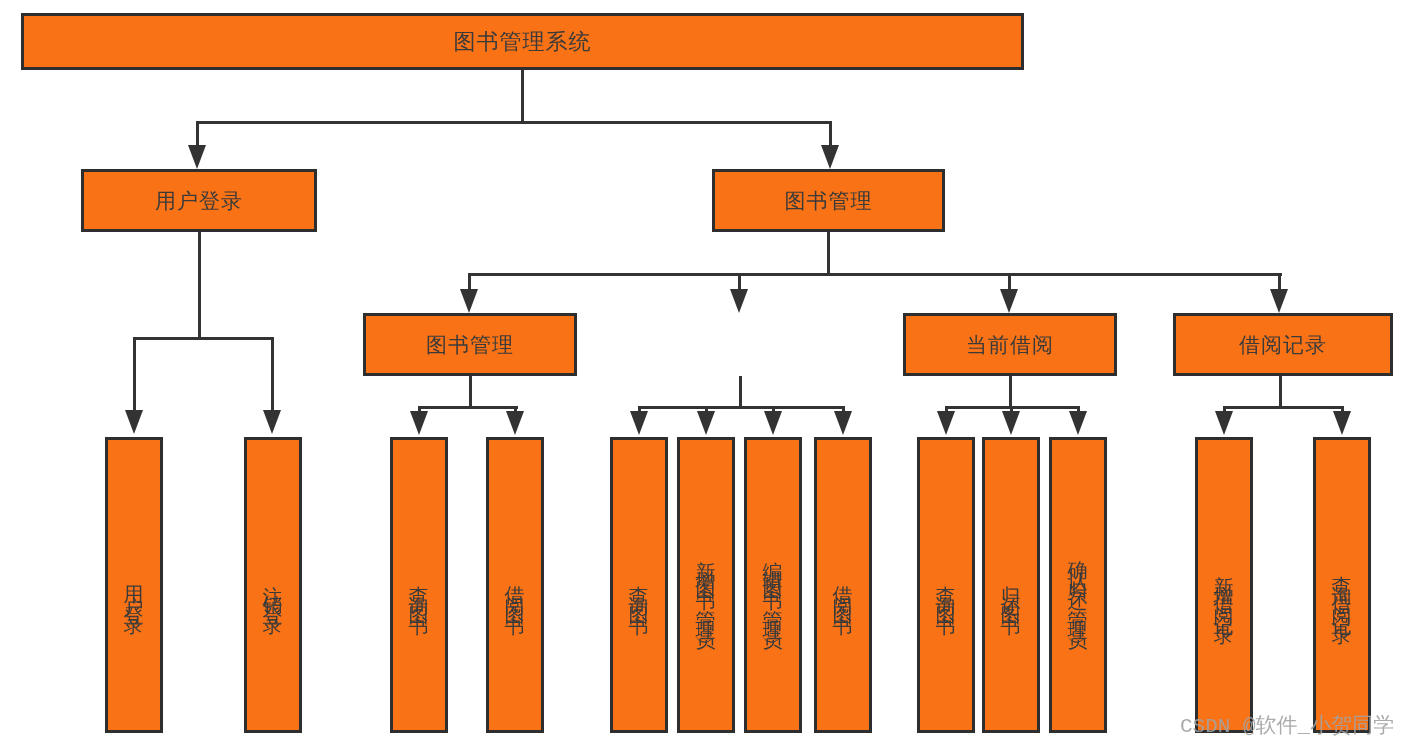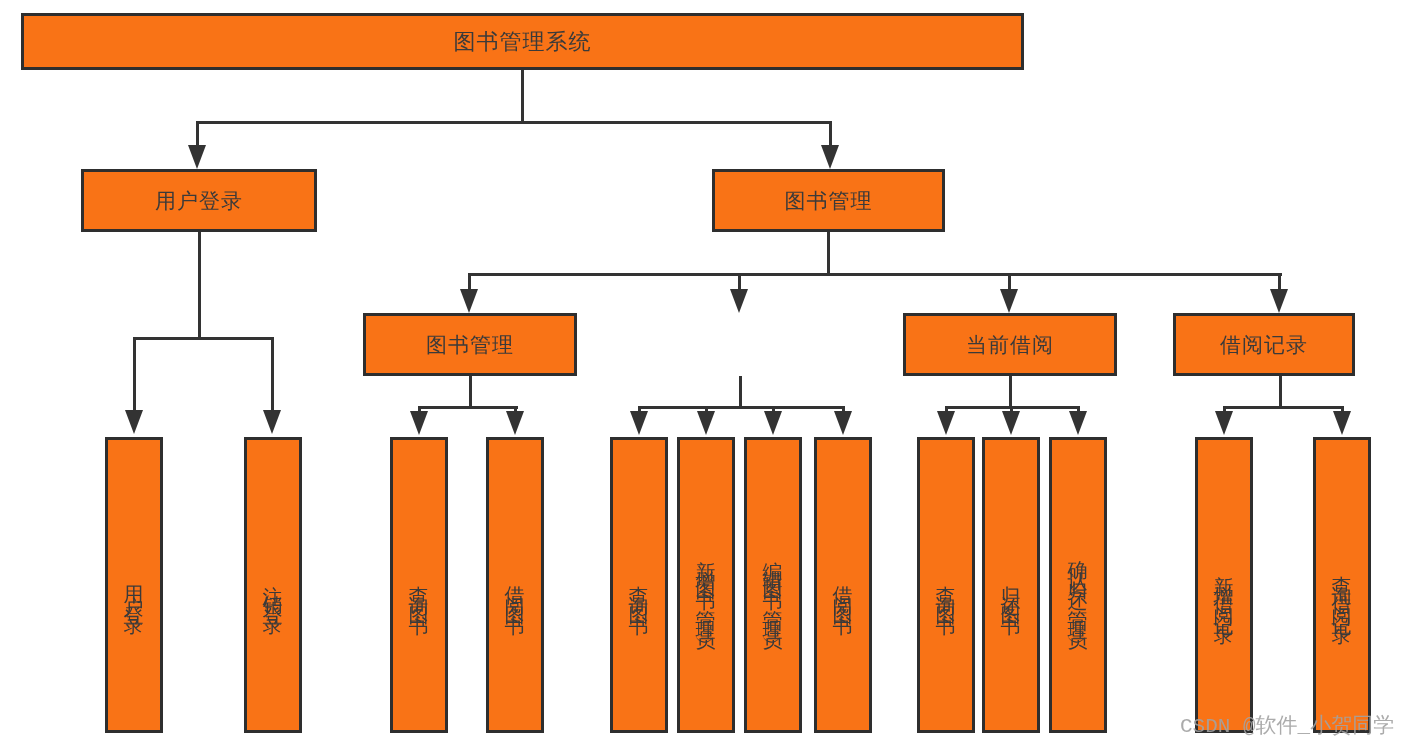--- a/index.html
+++ b/index.html
@@ -86,21 +86,21 @@
   <div class="arrow" style="left:460px; top:289px;"></div>
   <div class="vline" style="left:738px; top:273px; height:17px;"></div>
   <div class="arrow" style="left:730px; top:289px;"></div>
   <div class="vline" style="left:1008px; top:273px; height:17px;"></div>
   <div class="arrow" style="left:1000px; top:289px;"></div>
   <div class="vline" style="left:1278px; top:273px; height:17px;"></div>
   <div class="arrow" style="left:1270px; top:289px;"></div>
 
   <div class="box" style="left:363px; top:313px; width:214px; height:63px;">图书管理</div>
   <div class="box" style="left:903px; top:313px; width:214px; height:63px;">当前借阅</div>
-  <div class="box" style="left:1173px; top:313px; width:182px; height:63px;">借阅记录</div>
+  <div class="box" style="left:1173px; top:313px; width:220px; height:63px;">借阅记录</div>
 
   <div class="vline" style="left:469px; top:376px; height:30px;"></div>
   <div class="hline" style="left:418px; top:406px; width:100px;"></div>
   <div class="vline" style="left:418px; top:406px; height:6px;"></div>
   <div class="arrow" style="left:410px; top:411px;"></div>
   <div class="vline" style="left:514px; top:406px; height:6px;"></div>
   <div class="arrow" style="left:506px; top:411px;"></div>
 
   <div class="vline" style="left:739px; top:376px; height:30px;"></div>
   <div class="hline" style="left:638px; top:406px; width:207px;"></div>

